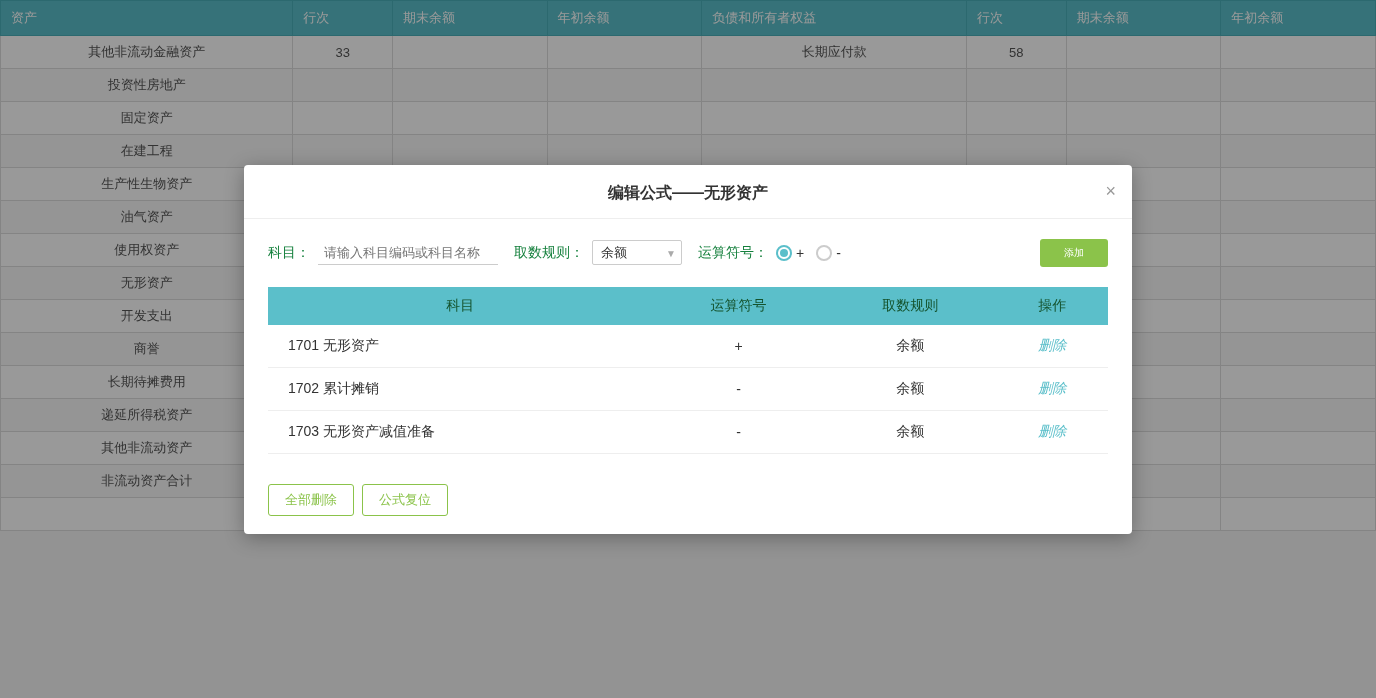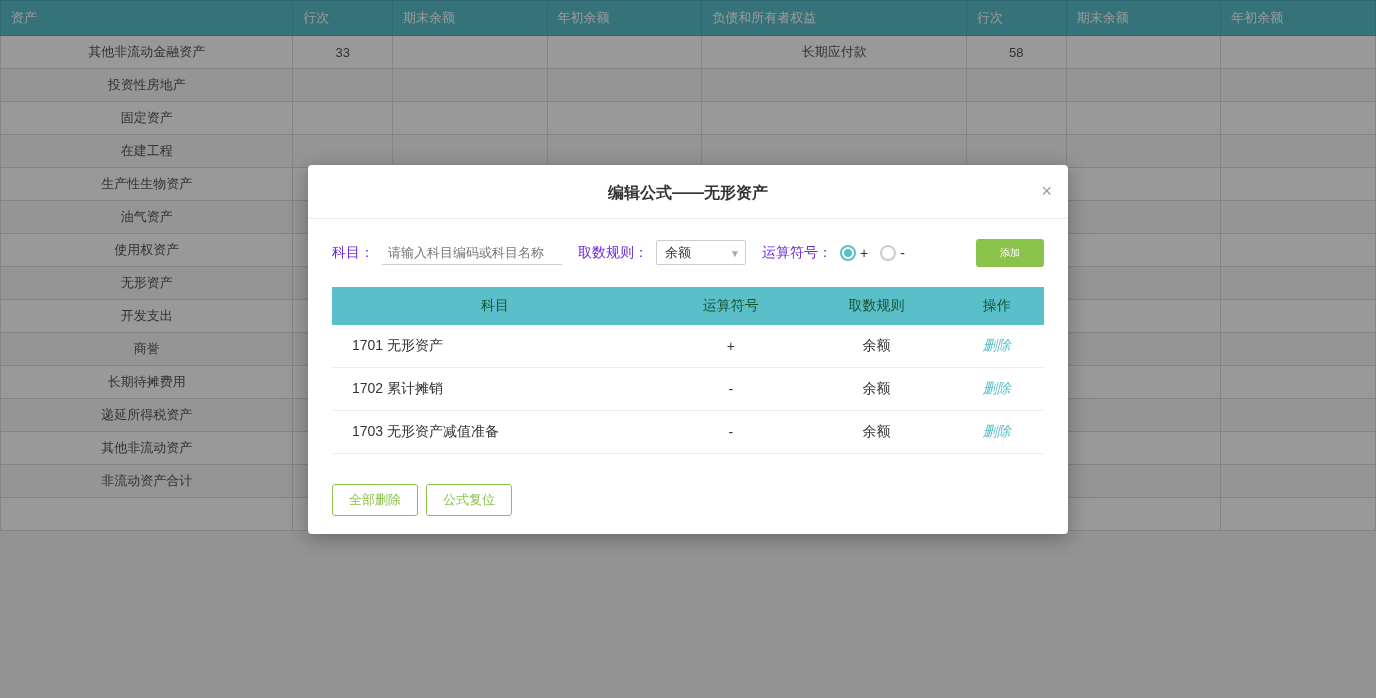--- a/index.html
+++ b/index.html
@@ -57,21 +57,21 @@
       background: rgba(0,0,0,0.4);
       display: flex;
       align-items: center;
       justify-content: center;
     }
 
     
     .modal {
       background: #fff;
       border-radius: 4px;
-      width: 760px;
+      width: 888px;
       padding: 0;
       position: relative;
       box-shadow: 0 4px 20px rgba(0,0,0,0.3);
     }
 
     .modal-header {
       padding: 18px 24px 14px;
       text-align: center;
       font-size: 16px;
       color: #333;
@@ -106,21 +106,21 @@
       flex-wrap: wrap;
     }
 
     .form-group {
       display: flex;
       align-items: center;
       gap: 8px;
     }
 
     .form-label {
-      color: #6d28d9;
+      color: #15803d;
       white-space: nowrap;
     }
 
     .form-input {
       border: none;
       border-bottom: 1px solid #ccc;
       outline: none;
       padding: 4px 6px;
       font-size: 13px;
       color: #999;

